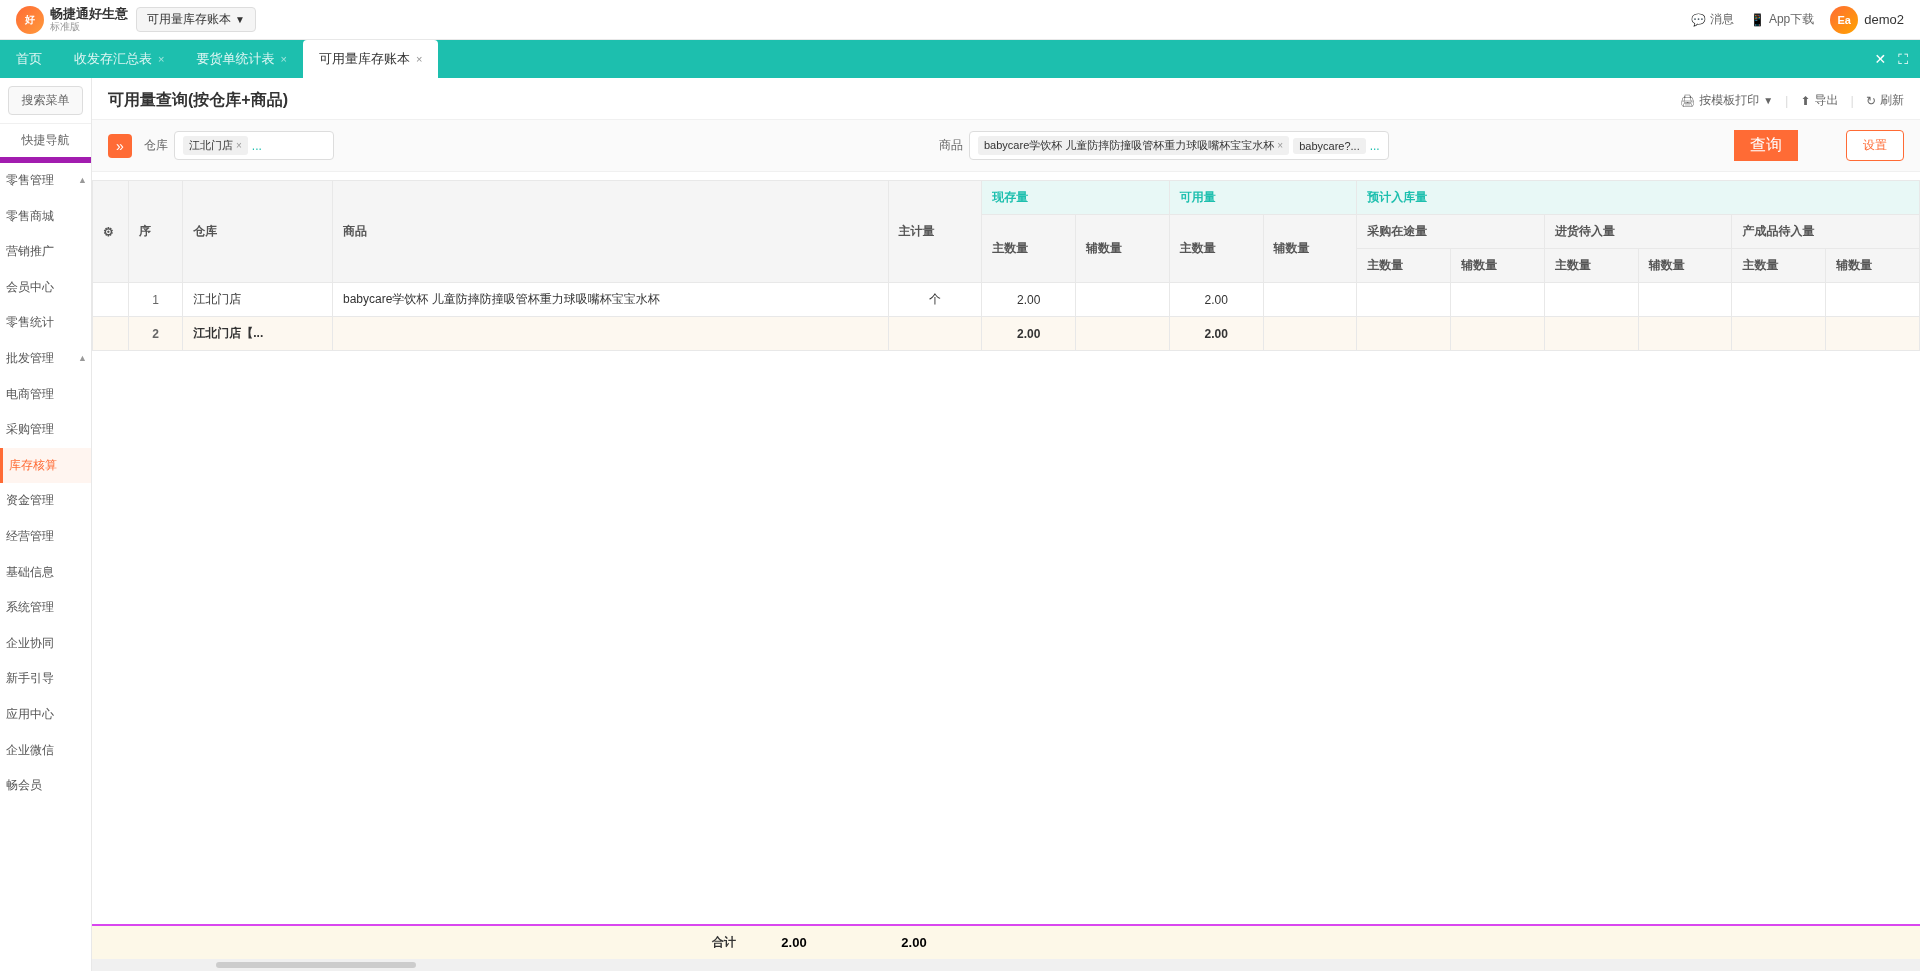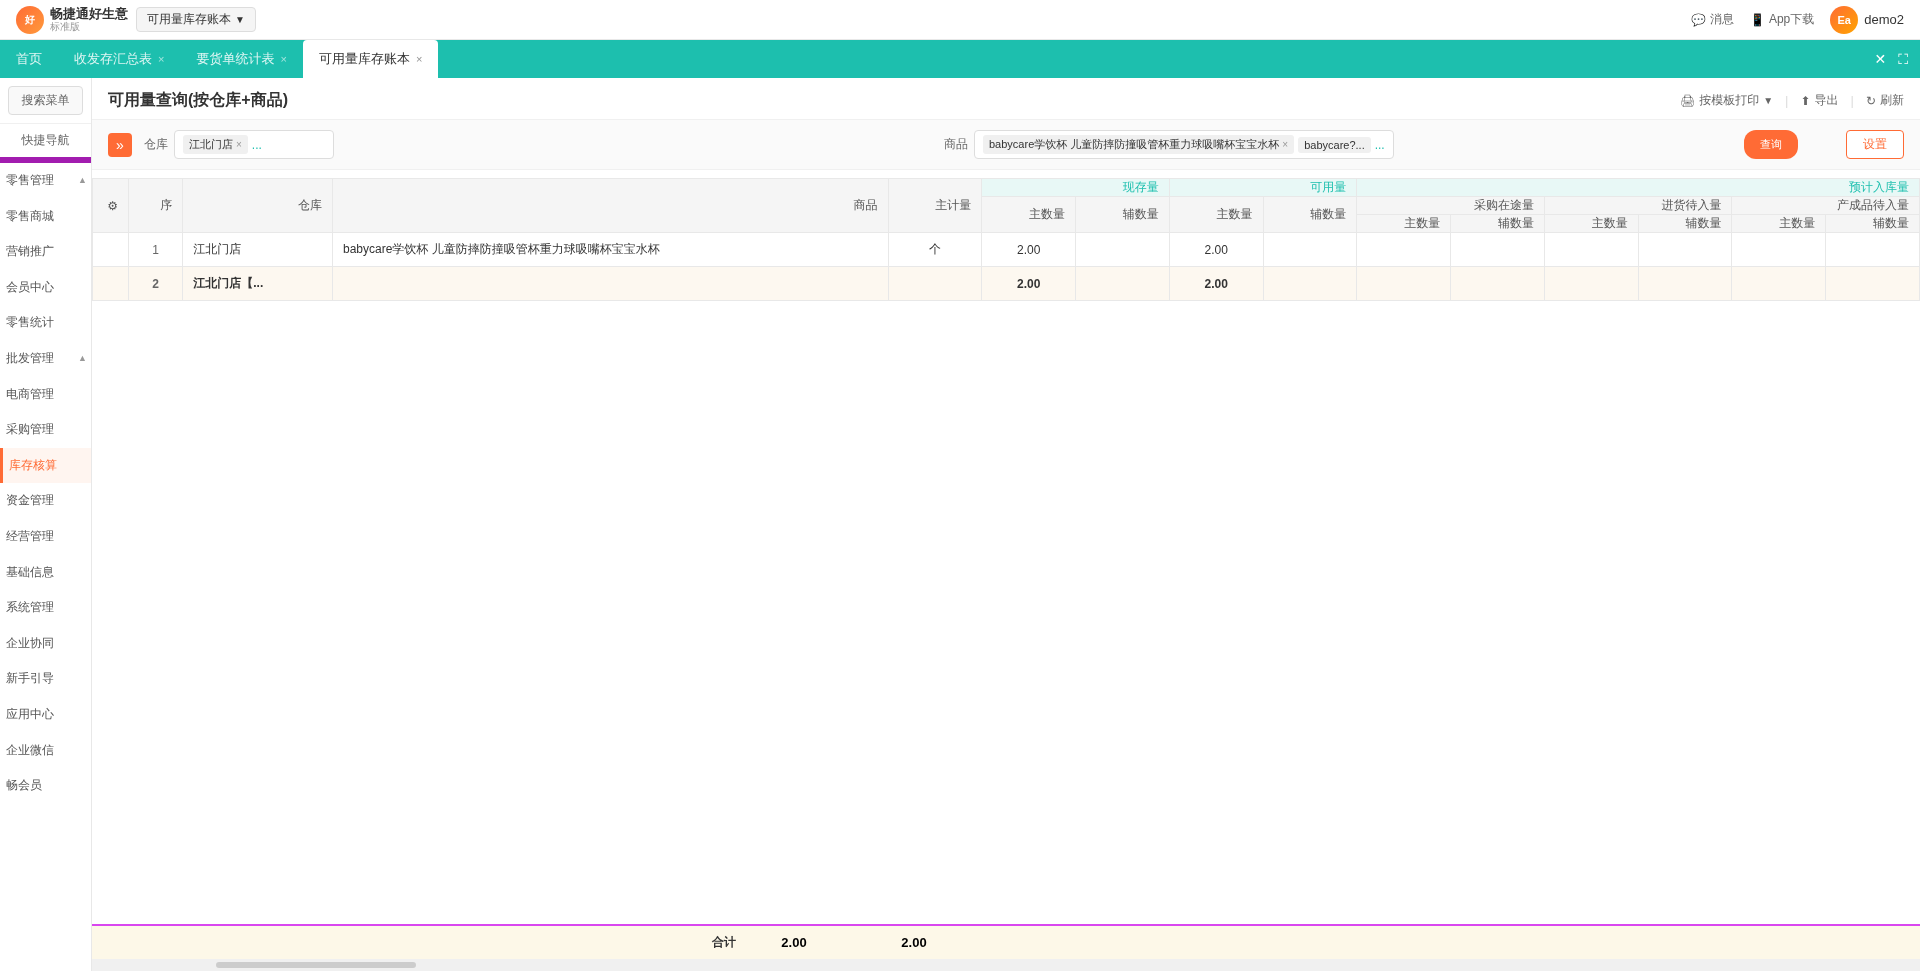--- a/index.html
+++ b/index.html
@@ -194,45 +194,45 @@
       padding: 2px 6px; font-size: 11px; color: #333;
       display: flex; align-items: center; gap: 3px;
     }
     .filter-tag .remove { cursor: pointer; color: #999; font-size: 10px; }
     .filter-more { color: #1dbfae; font-size: 12px; cursor: pointer; }
     .filter-actions {
       display: flex; gap: 6px;
     }
     .btn-query {
       background: #ff6b35; color: white; border: none;
-      padding: 5px 16px; border-radius: 12px; cursor: pointer; font-size: 11px;
+      padding: 5px 16px; border-radius: 0; cursor: pointer; font-size: 16px;
     }
     .btn-settings {
       background: white; color: #ff6b35; border: 1px solid #ff6b35;
       padding: 5px 16px; border-radius: 4px; cursor: pointer; font-size: 12px; margin-left: 42px;
     }
 
     
     .table-container {
       flex: 1;
       overflow: auto;
       padding: 8px 0;
     }
     table {
       width: 100%;
       border-collapse: collapse;
       font-size: 12px;
     }
     thead th {
       background: #f5f5f5;
       border: 1px solid #e8e8e8;
-      padding: 0 10px;
-      text-align: right;
+      padding: 8px 10px;
+      text-align: left;
       color: #555;
-      font-weight: normal;
+      font-weight: bold;
       white-space: nowrap;
     }
     tbody td {
       border: 1px solid #e8e8e8;
       padding: 8px 10px;
       text-align: center;
       color: #333;
       white-space: nowrap;
     }
     tbody tr.subtotal td {

